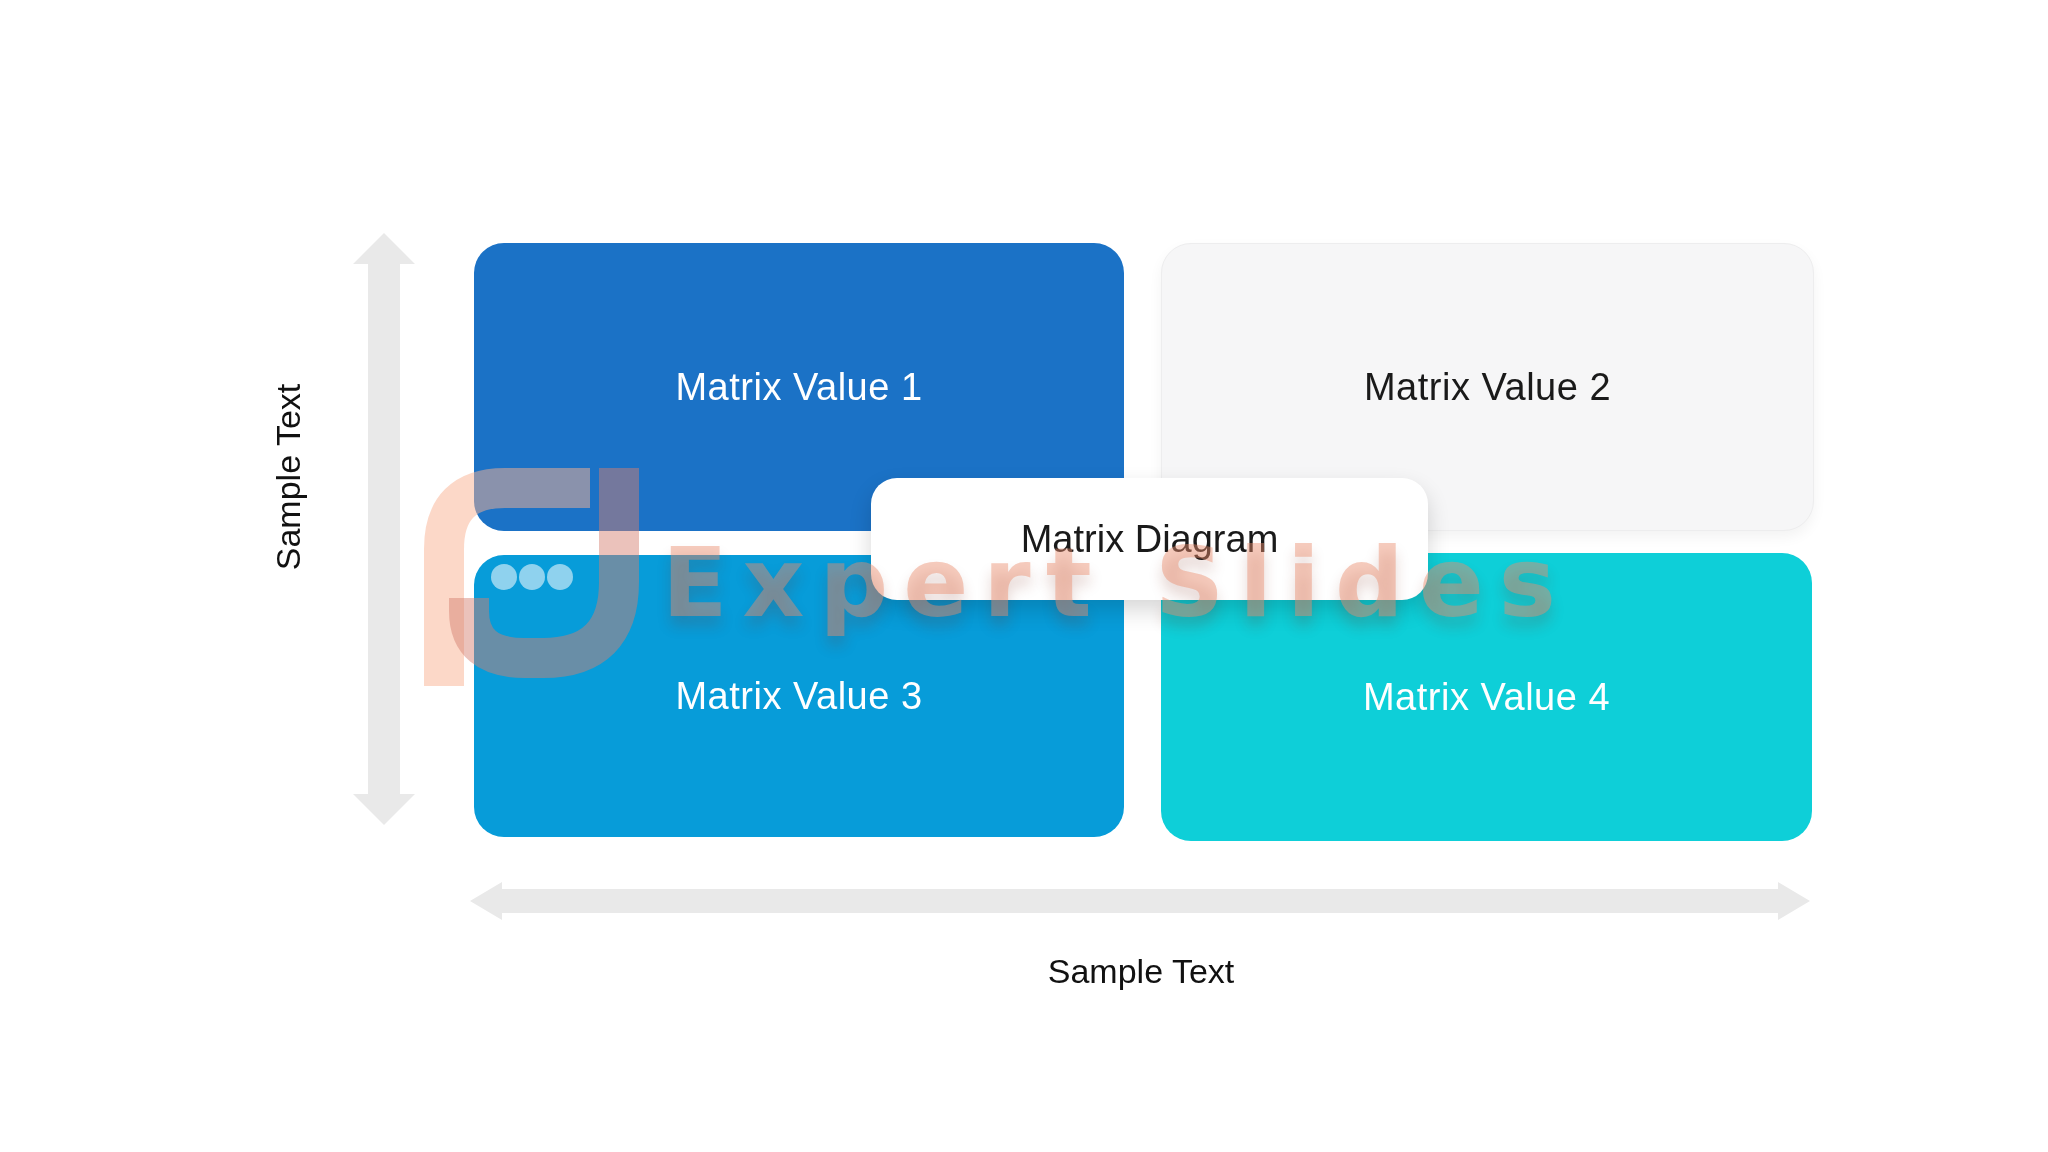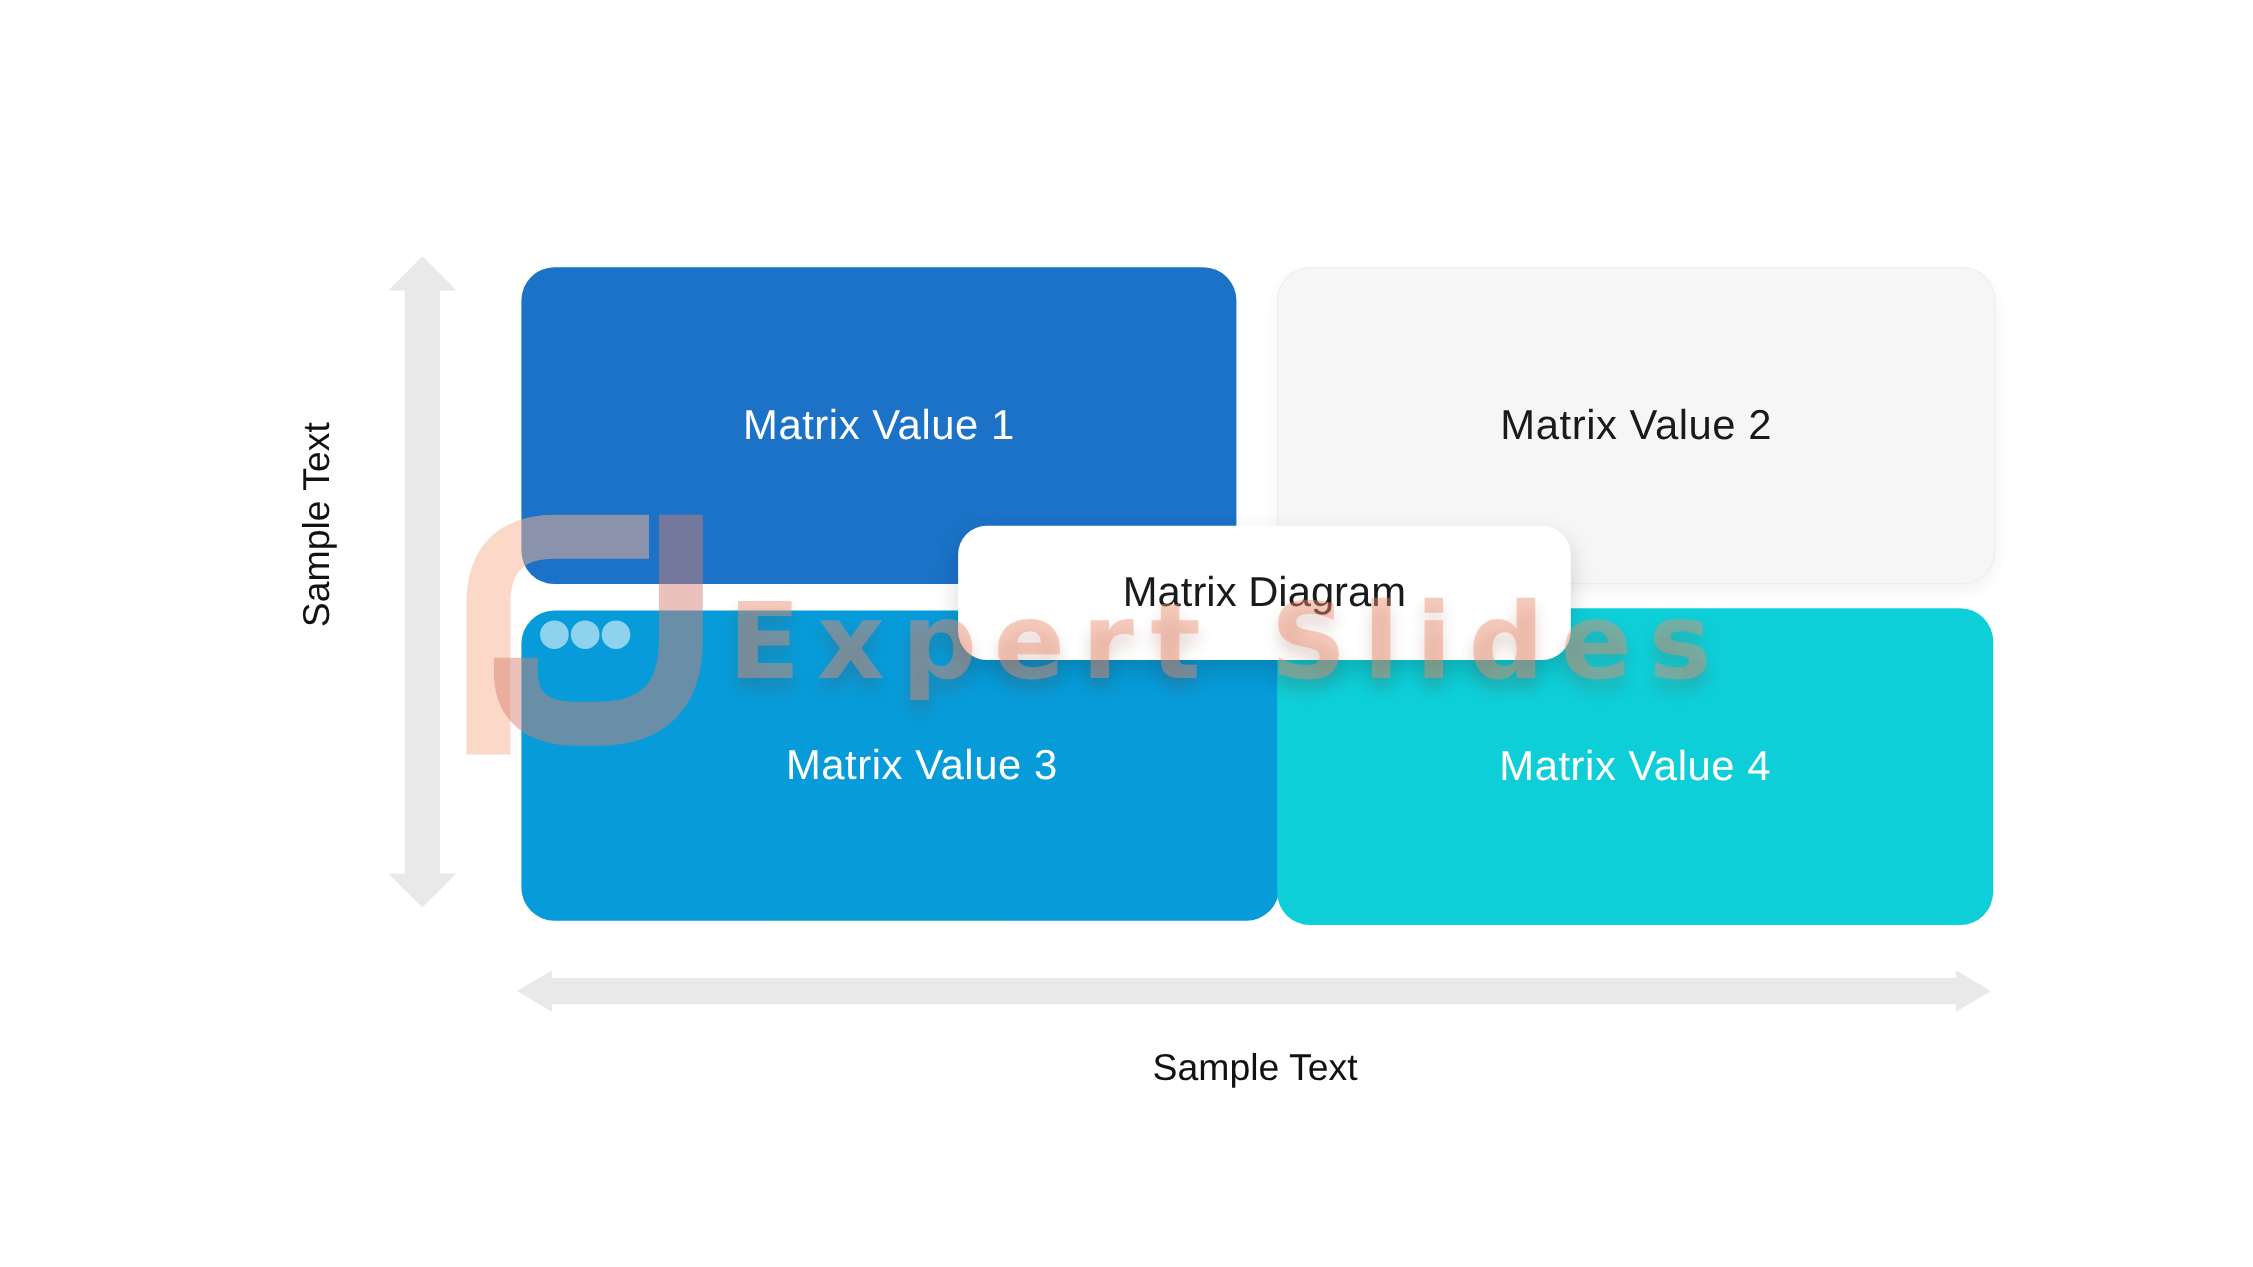--- a/index.html
+++ b/index.html
@@ -24,21 +24,21 @@
     display: flex;
     align-items: center;
     justify-content: center;
     z-index: 2;
     font-size: 38px;
     letter-spacing: 0.5px;
   }
   .q1 { left: 474px;  top: 243px; width: 650px; height: 288px; background: #1b72c6; color: #ffffff; }
   .q2 { left: 1161px; top: 243px; width: 651px; height: 286px; background: #f6f6f7; color: #1a1a1a;
         border: 1px solid #ededee; box-shadow: 0 6px 14px rgba(0,0,0,0.05); }
-  .q3 { left: 474px;  top: 555px; width: 650px; height: 282px; background: #079cd9; color: #ffffff; padding-left: 39px; }
+  .q3 { left: 474px;  top: 555px; width: 650px; height: 282px; background: #079cd9; color: #ffffff; }
   .q4 { left: 1161px; top: 553px; width: 651px; height: 288px; background: #0ecfd8; color: #ffffff; }
 
   .center-label {
     position: absolute;
     left: 871px; top: 478px;
     width: 557px; height: 122px;
     background: #ffffff;
     border-radius: 26px;
     box-shadow: 0 10px 22px rgba(0,0,0,0.16);
     display: flex;

